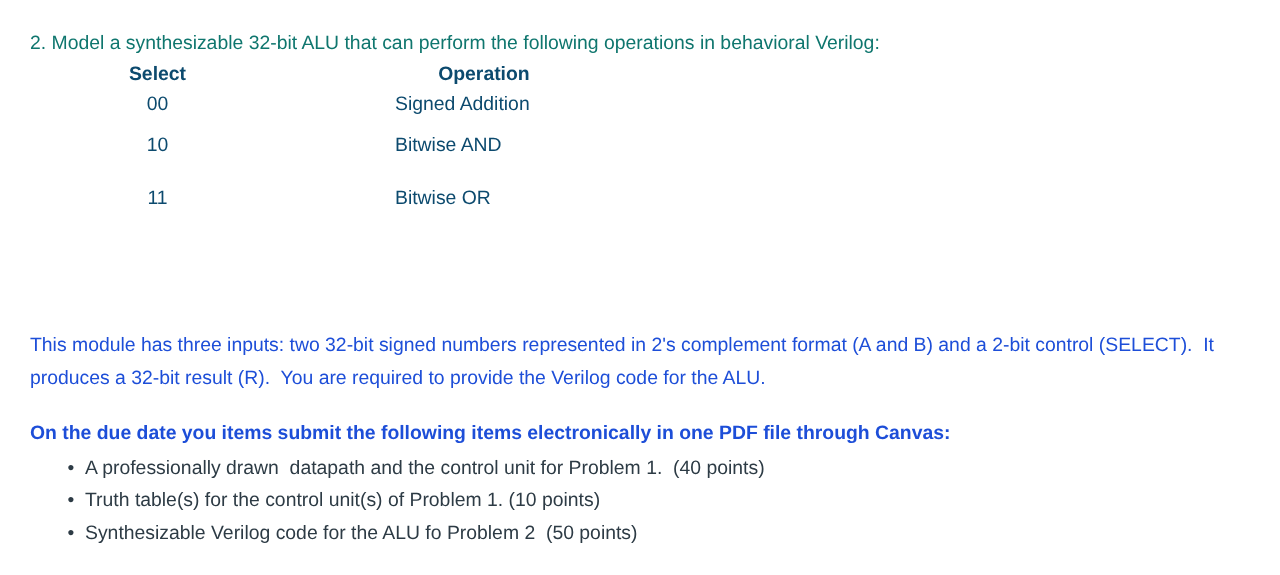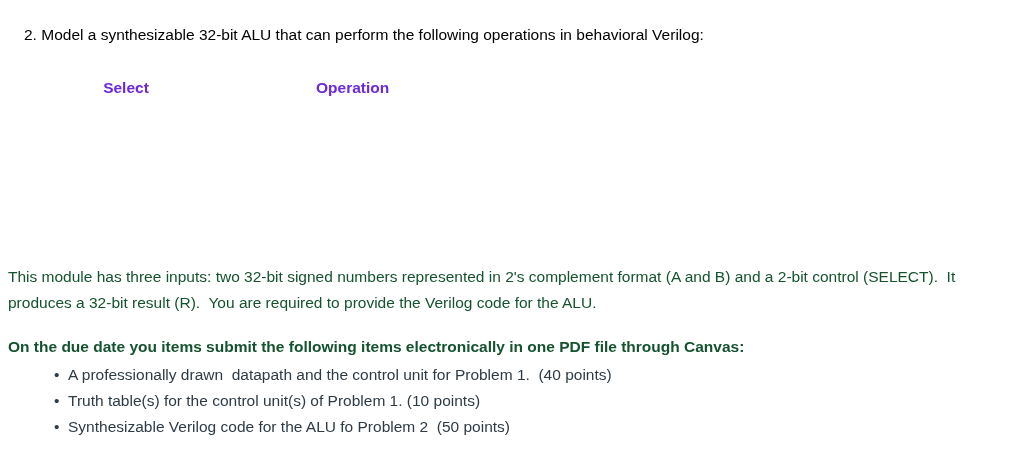--- a/index.html
+++ b/index.html
@@ -26,33 +26,32 @@
   }
 
   
   .intro {
     position: absolute;
     left: 24px;
     top: 8px;
     width: 975px;
     font-size: 15.5px;
     line-height: 22px;
-    color: #000000;
+    color: #0f766e;
     white-space: pre-wrap;
   }
 
   
   .op-table {
     position: absolute;
     left: 96px;
     top: 48px;
     border-collapse: collapse;
     font-size: 15.5px;
-    color: #6d28d9;
-    margin-top: 28px;
+    color: #0c4a6e;
   }
   .op-table th {
     font-weight: bold;
     text-align: center;
     padding: 0;
     font-size: 15.5px;
     line-height: 24px;
   }
   .op-table th.col-select {
     width: 60px;
@@ -77,25 +76,25 @@
     padding-left: 160px;
     white-space: pre;
   }
   .op-table tr.gap-row td {
     line-height: 42px;
   }
 
   
   .para {
     position: absolute;
-    left: 8px;
+    left: 24px;
     width: 975px;
     font-size: 15.5px;
     line-height: 26px;
-    color: #14532d;
+    color: #1d4ed8;
     white-space: pre-wrap;
   }
   .para-desc { top: 248px; }
   .para-bold {
     top: 318px;
     font-weight: bold;
   }
 
   
   .deliverables {
@@ -133,20 +132,32 @@
   <p class="intro">2. Model a synthesizable 32-bit ALU that can perform the following operations in behavioral Verilog:</p>
 
   <table class="op-table">
     <thead>
       <tr>
         <th class="col-select">Select</th>
         <th class="col-op">Operation</th>
       </tr>
     </thead>
     <tbody>
+      <tr>
+        <td class="cell-select">00</td>
+        <td class="cell-op">Signed Addition</td>
+      </tr>
+      <tr class="gap-row">
+        <td class="cell-select">10</td>
+        <td class="cell-op">Bitwise AND</td>
+      </tr>
+      <tr class="gap-row">
+        <td class="cell-select">11</td>
+        <td class="cell-op">Bitwise OR</td>
+      </tr>
     </tbody>
   </table>
 
   <p class="para para-desc">This module has three inputs: two 32-bit signed numbers represented in 2's complement format (A and B) and a 2-bit control (SELECT).  It produces a 32-bit result (R).  You are required to provide the Verilog code for the ALU.</p>
 
   <p class="para para-bold">On the due date you items submit the following items electronically in one PDF file through Canvas:</p>
 
   <ul class="deliverables">
     <li>A professionally drawn  datapath and the control unit for Problem 1.  (40 points)</li>
     <li>Truth table(s) for the control unit(s) of Problem 1. (10 points)</li>

